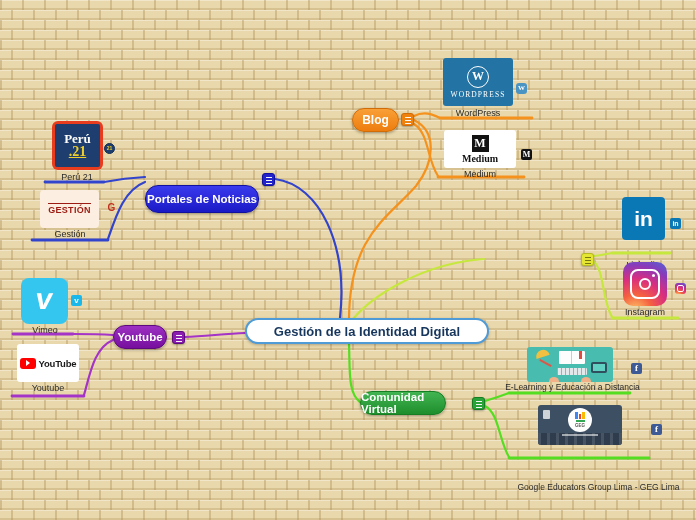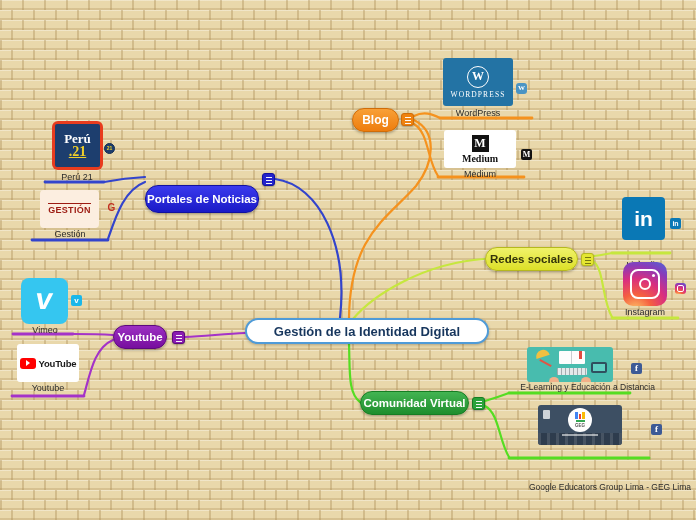--- a/index.html
+++ b/index.html
@@ -36,21 +36,21 @@
     box-shadow:0 1px 3px rgba(0,0,0,.35);
   }
   .pill.blog{left:352px;top:108px;width:47px;height:24px;font-size:12px;
     background:linear-gradient(#f8a037,#ee7d0e);border:1px solid #cf6c08;}
   .pill.portales{left:145px;top:185px;width:114px;height:28px;
     background:linear-gradient(#3a3aee,#1a1ac6);border:1px solid #1111a0;}
   .pill.redes{left:485px;top:247px;width:93px;height:24px;color:#33330a;
     background:linear-gradient(#f0f26a,#dde028);border:1px solid #b5b81e;}
   .pill.videos{left:113px;top:325px;width:54px;height:24px;
     background:linear-gradient(#9c30c2,#770e9e);border:1px solid #5c0a7c;}
-  .pill.comunidad{left:360px;top:391px;width:109px;height:24px;
+  .pill.comunidad{left:360px;top:391px;width:86px;height:24px;
     background:linear-gradient(#43b452,#1e8e2d);border:1px solid #157d22;}
 
   
   .note{width:13px;height:13px;border-radius:3px;box-shadow:0 1px 2px rgba(0,0,0,.3);}
   .note::before{content:"";display:block;margin:3px 2.5px;height:8px;
     background:repeating-linear-gradient(180deg, rgba(255,255,255,.95) 0 1.2px, transparent 1.2px 3px);}
   .note.blog{left:401px;top:113px;background:#ef820f;border:1px solid #cf6c08;}
   .note.portales{left:262px;top:173px;background:#2323cc;border:1px solid #1111a0;}
   .note.redes{left:581px;top:253px;background:#e4e632;border:1px solid #b5b81e;}
   .note.redes::before{background:repeating-linear-gradient(180deg, rgba(100,100,10,.85) 0 1.2px, transparent 1.2px 3px);}
@@ -130,21 +130,21 @@
   .geg-u i{display:block;width:2.5px;height:7px;}
   .geg-u i:nth-child(1){background:#4285F4;}
   .geg-u i:nth-child(2){background:#EA4335;height:5px;}
   .geg-u i:nth-child(3){background:#FBBC05;}
   .geg-green{width:9px;height:2px;background:#34A853;}
   .geg-text{font-size:4.5px;font-weight:bold;color:#555;line-height:5px;}
   .geg-caption{position:absolute;left:24px;top:29px;width:36px;height:2px;background:rgba(255,255,255,.55);}
 
   
   .img-label{font-size:9px;color:#2b2b2b;text-align:center;line-height:11px;}
-  .img-label.small{font-size:8.5px;text-align:right;}
+  .img-label.small{font-size:8.5px;}
 
   
   .badge{width:11px;height:11px;border-radius:2px;display:flex;align-items:center;justify-content:center;
     font-size:7px;font-weight:bold;color:#fff;line-height:11px;}
   .badge.wp{left:516px;top:83px;background:#4a94c4;font-family:"Liberation Serif",serif;border-radius:3px;}
   .badge.md{left:521px;top:149px;background:#121212;font-family:"Liberation Serif",serif;font-size:8px;}
   .badge.peru{left:104px;top:143px;background:#1d3e6e;border-radius:50%;color:#f0cf2a;font-size:5px;border:1px solid #122c52;}
   .badge.gestion{left:106px;top:202px;background:transparent;color:#c03020;font-size:10px;}
   .badge.vimeo{left:71px;top:295px;background:#1ab7ea;font-size:8px;}
   .badge.li{left:670px;top:218px;background:#0a78b5;}
@@ -195,21 +195,20 @@
   </svg>
 
   <div class="node center-node">Gestión de la Identidad Digital</div>
 
   <div class="pill blog">Blog</div>
   <div class="note blog"></div>
 
   <div class="pill portales">Portales de Noticias</div>
   <div class="note portales"></div>
 
-  <div class="pill redes">Redes sociales</div>
   <div class="note redes"></div>
 
   <div class="pill videos">Youtube</div>
   <div class="note videos"></div>
 
   <div class="pill comunidad">Comunidad Virtual</div>
   <div class="note comunidad"></div>
 
   <div class="card wp">
     <span class="wp-circle">W</span>

